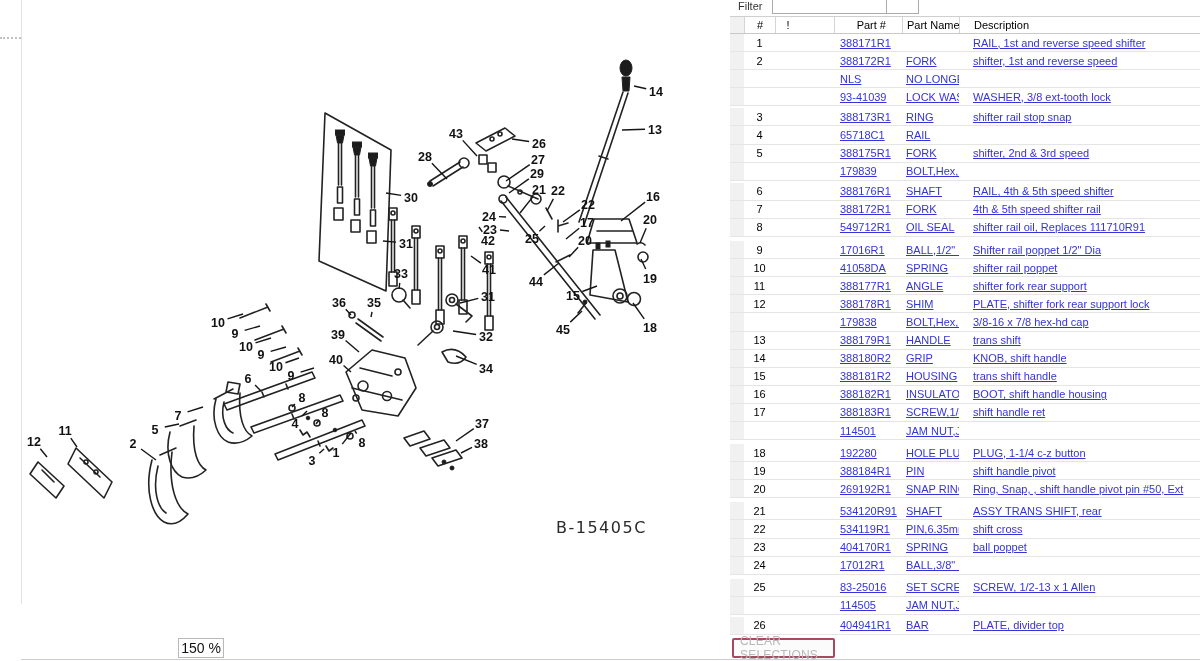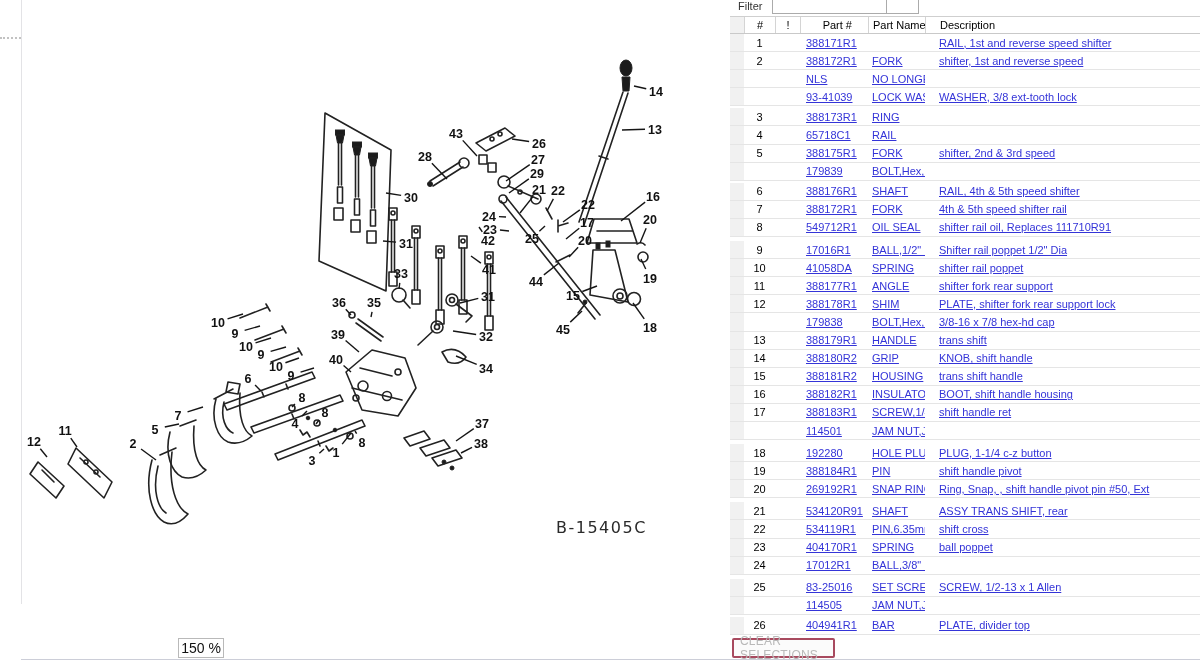--- a/index.html
+++ b/index.html
@@ -30,21 +30,21 @@
   .grid { position:absolute; left:0; top:16px; width:470px; }
   .hdr  { display:flex; height:18px; border-top:1px solid #cfcfcf; border-bottom:1px solid #c9c9c9;
           font-size:11px; color:#000; }
   .hdr > div { border-left:1px solid #d4d4d4; height:100%; display:flex; align-items:center; }
   .hdr > div:first-child { border-left:none; }
   .row  { display:flex; height:18.1px; border-bottom:1px solid #e5e5e5; font-size:11px;
           align-items:center; overflow:hidden; }
   .c-sel  { width:14px; height:100%; background:#f1f1f1; flex:none; }
   .c-num  { width:31px; flex:none; display:flex; justify-content:center; color:#000; }
   .c-warn { width:25px; flex:none; display:flex; justify-content:center; }
-  .c-part { width:68px; flex:none; padding-left:6px; overflow:hidden; white-space:nowrap; }
+  .c-part { width:68px; flex:none; padding-left:6px; overflow:hidden; white-space:nowrap;margin-left:34px; }
   .hdr .c-part { justify-content:flex-end; padding-right:16px; padding-left:0; }
   .c-name { width:57px; flex:none; padding-left:4px; overflow:hidden; white-space:nowrap; }
   .c-desc { flex:1; padding-left:14px; overflow:hidden; white-space:nowrap; }
   .lnk { color:#3434d8; text-decoration:underline; white-space:nowrap; cursor:pointer; }
 
   .clear-btn { position:absolute; left:2px; top:638px; width:103px; height:20px;
                border:2px solid #a84a5f; border-radius:2px; background:#fbfbfb; color:#b9b9b9;
                font-size:12px; display:flex; align-items:center; padding-left:6px;
                letter-spacing:.2px; cursor:pointer; }
 
@@ -379,20 +379,21 @@
             <div class="c-part"><a class="lnk">93-41039</a></div>
             <div class="c-name"><a class="lnk">LOCK WASHE</a></div>
             <div class="c-desc"><a class="lnk">WASHER, 3/8 ext-tooth lock</a></div>
           </div>
           <div class="row" style="margin-top: 2px;">
             <div class="c-sel"></div>
             <div class="c-num">3</div>
             <div class="c-warn"></div>
             <div class="c-part"><a class="lnk">388173R1</a></div>
             <div class="c-name"><a class="lnk">RING</a></div>
+            <div class="c-desc"><a class="lnk">shifter rail stop snap</a></div>
           </div>
           <div class="row">
             <div class="c-sel"></div>
             <div class="c-num">4</div>
             <div class="c-warn"></div>
             <div class="c-part"><a class="lnk">65718C1</a></div>
             <div class="c-name"><a class="lnk">RAIL</a></div>
           </div>
           <div class="row">
             <div class="c-sel"></div>

